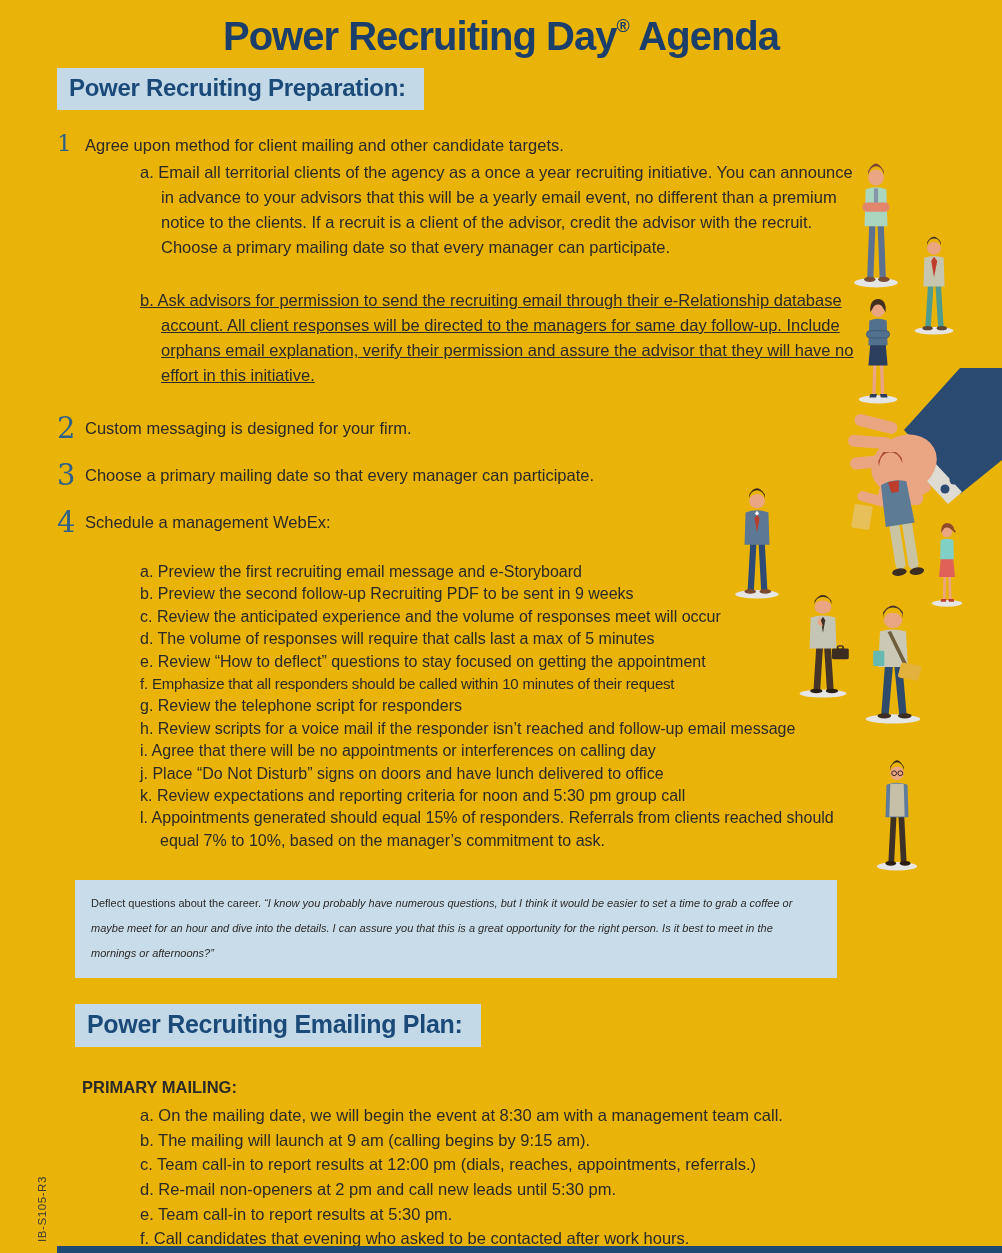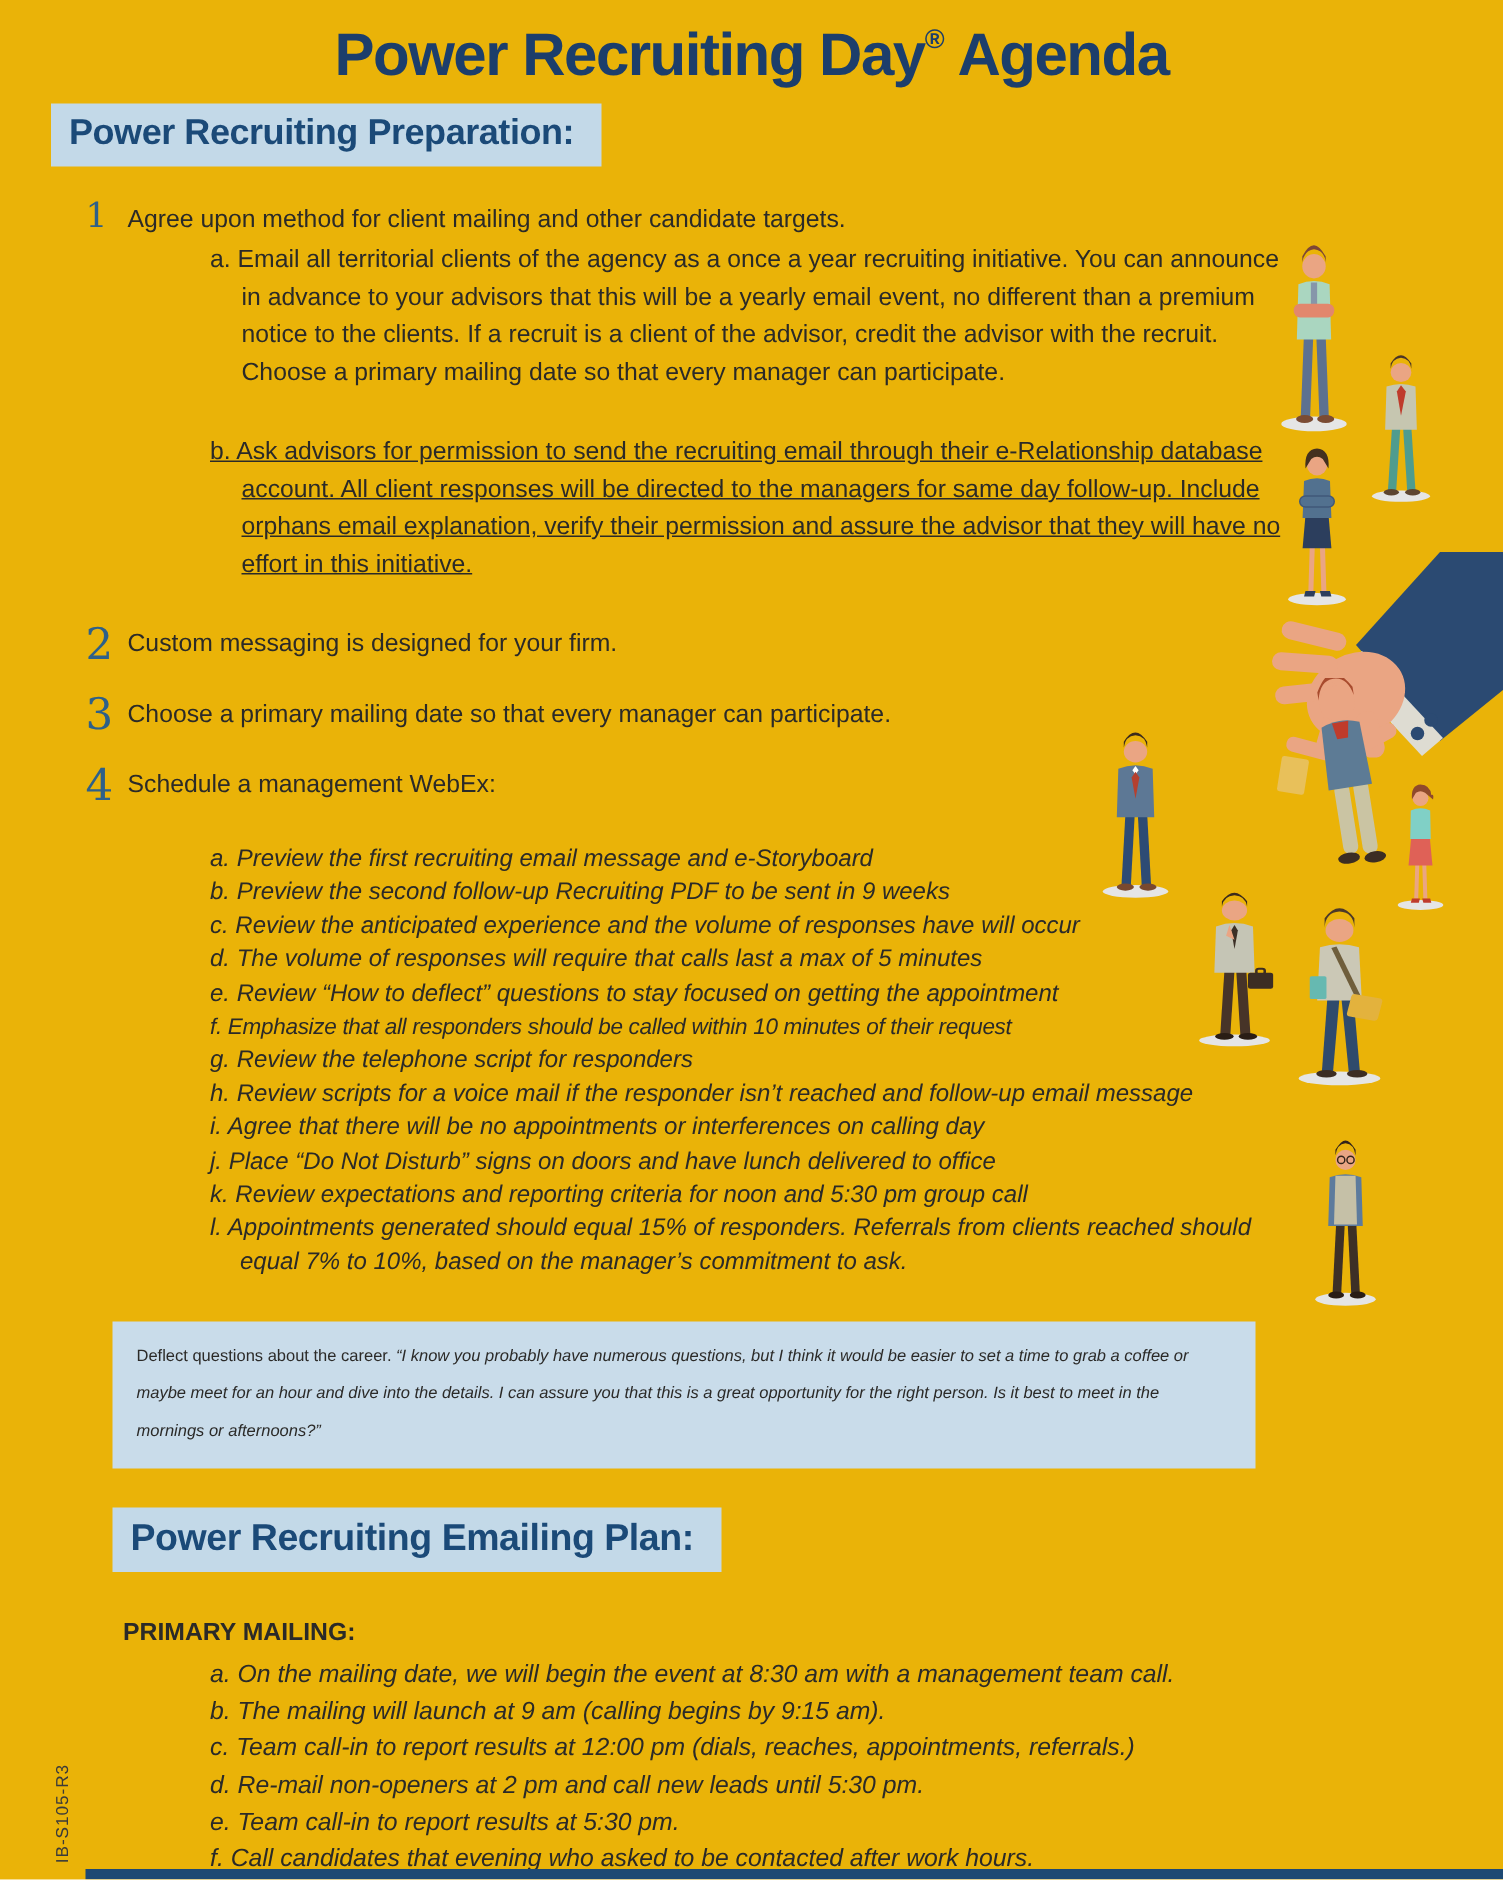--- a/index.html
+++ b/index.html
@@ -2,31 +2,31 @@
 <html><head>
 <meta charset="utf-8">
 <style>
   html,body{margin:0;padding:0;background:#fff;}
   .page{position:relative;width:1002px;height:1253px;background:#eab308;overflow:hidden;
         font-family:"Liberation Sans",sans-serif;color:#2b2a28;}
   h1.title{margin:0;padding-top:2px;text-align:center;font-size:40px;font-weight:bold;
         color:#1c3e6b;letter-spacing:-1px;line-height:48px;}
   h1.title sup{font-size:18px;vertical-align:18px;letter-spacing:0;}
   .sec-head{display:inline-block;background:#c3d9e8;color:#1b4a78;font-weight:bold;
-        font-size:24px;padding:6px 18px 8px 12px;margin:8px 0 0 34px;letter-spacing:-0.3px;}
+        font-size:24px;padding:6px 18px 8px 12px;margin:8px 0 0 57px;letter-spacing:-0.3px;}
   .sec-head.two{margin:26px 0 13px 75px;font-size:25px;}
   .num-item{display:flex;margin-left:57px;align-items:flex-start;}
   .num{flex:none;width:28px;font-family:"DejaVu Serif",serif;color:#2e6089;font-size:29px;line-height:29px;}
   .num.sm{font-size:23px;line-height:22px;padding-top:1px;}
   .num-text{font-size:16.5px;line-height:22px;padding-top:3px;}
   .num-item.big{margin-top:18px;}
   .subpara{margin:4px 0 0 140px;width:708px;font-size:16.5px;line-height:25px;
         padding-left:21px;text-indent:-21px;}
   .subpara.gap{margin-top:28px;text-decoration:underline;}
-  ul.plain{list-style:none;margin:0;padding:0;font-style:italic;}
+  ul.plain{list-style:none;margin:0;padding:0;}
   ul.webex{margin:24px 0 0 140px;width:732px;font-size:16px;line-height:22.4px;}
   ul.webex li{padding-left:20px;text-indent:-20px;}
   ul.webex li.cond{font-size:15px;letter-spacing:-0.2px;}
   .callout{margin:28px 0 0 75px;width:728px;background:#c9dcea;padding:11px 18px 12px 16px;
         font-size:11px;line-height:25px;}
   .callout em{font-family:"Liberation Sans",sans-serif;}
   .mail-label{margin:18px 0 0 82px;font-size:16.5px;font-weight:bold;}
   ul.mail{margin:6px 0 0 140px;width:720px;font-size:16.5px;line-height:24.6px;}
   ul.mail li{padding-left:20px;text-indent:-20px;}
   .side-code{position:absolute;left:36px;top:1176px;writing-mode:vertical-rl;
@@ -60,21 +60,21 @@
     <span class="num-text">Choose a primary mailing date so that every manager can participate.</span>
   </div>
   <div class="num-item big">
     <span class="num">4</span>
     <span class="num-text">Schedule a management WebEx:</span>
   </div>
 
   <ul class="plain webex">
     <li>a. Preview the first recruiting email message and e-Storyboard</li>
     <li>b. Preview the second follow-up Recruiting PDF to be sent in 9 weeks</li>
-    <li>c. Review the anticipated experience and the volume of responses have will occur</li>
+    <li>c. Review the anticipated experience and the volume of responses meet will occur</li>
     <li>d. The volume of responses will require that calls last a max of 5 minutes</li>
     <li>e. Review “How to deflect” questions to stay focused on getting the appointment</li>
     <li class="cond">f.  Emphasize that all responders should be called within 10 minutes of their request</li>
     <li>g. Review the telephone script for responders</li>
     <li>h. Review scripts for a voice mail if the responder isn’t reached and follow-up email message</li>
     <li>i.  Agree that there will be no appointments or interferences on calling day</li>
     <li>j.  Place “Do Not Disturb” signs on doors and have lunch delivered to office</li>
     <li>k. Review expectations and reporting criteria for noon and 5:30 pm group call</li>
     <li>l.  Appointments generated should equal 15% of responders. Referrals from clients reached should equal 7% to 10%, based on the manager’s commitment to ask.</li>
   </ul>

